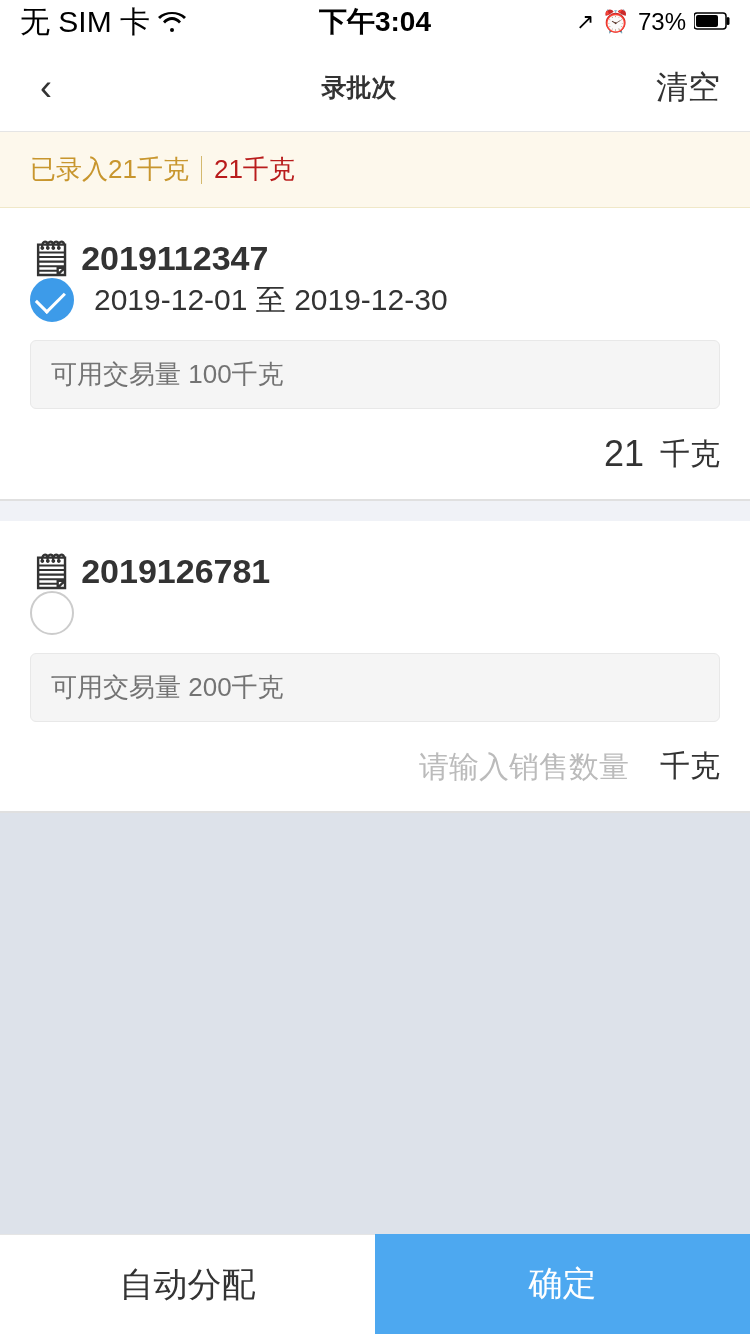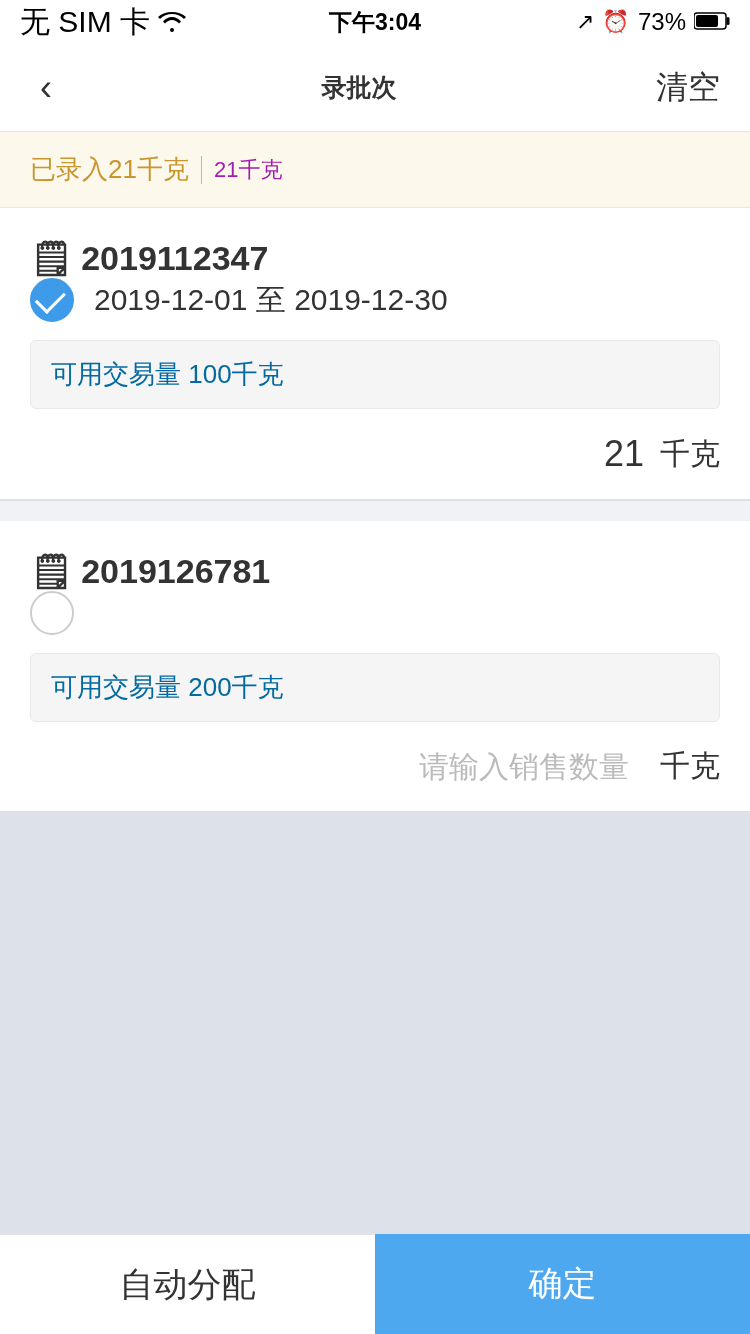--- a/index.html
+++ b/index.html
@@ -25,21 +25,21 @@
       font-size: 24px;
       color: #000;
     }
     .status-left {
       display: flex;
       align-items: center;
       gap: 8px;
       font-size: 30px;
     }
     .status-center {
-      font-size: 23px;
+      font-size: 28px;
       font-weight: 600;
       position: absolute;
       left: 50%;
       transform: translateX(-50%);
     }
     .status-right {
       display: flex;
       align-items: center;
       gap: 8px;
       font-size: 24px;
@@ -85,22 +85,22 @@
     .info-tag {
       font-size: 26px;
       color: #c8962e;
     }
     .info-divider {
       width: 1px;
       height: 28px;
       background: #d4b96e;
     }
     .info-value {
-      font-size: 22px;
-      color: #a21caf;
+      font-size: 26px;
+      color: #b91c1c;
     }
 
     
     .batch-item {
       background: #fff;
       margin-bottom: 0;
       padding: 30px 30px 0 30px;
     }
     .batch-id {
       font-size: 34px;
@@ -143,21 +143,21 @@
       font-size: 30px;
       color: #333;
     }
     .avail-bar {
       background: #f5f5f5;
       border: 1px solid #e8e8e8;
       border-radius: 6px;
       padding: 16px 20px;
       margin-bottom: 0;
       font-size: 26px;
-      color: #0369a1;
+      color: #737373;
     }
 
     
     .quantity-row {
       background: #fff;
       display: flex;
       align-items: center;
       justify-content: flex-end;
       padding: 24px 30px;
       gap: 16px;

